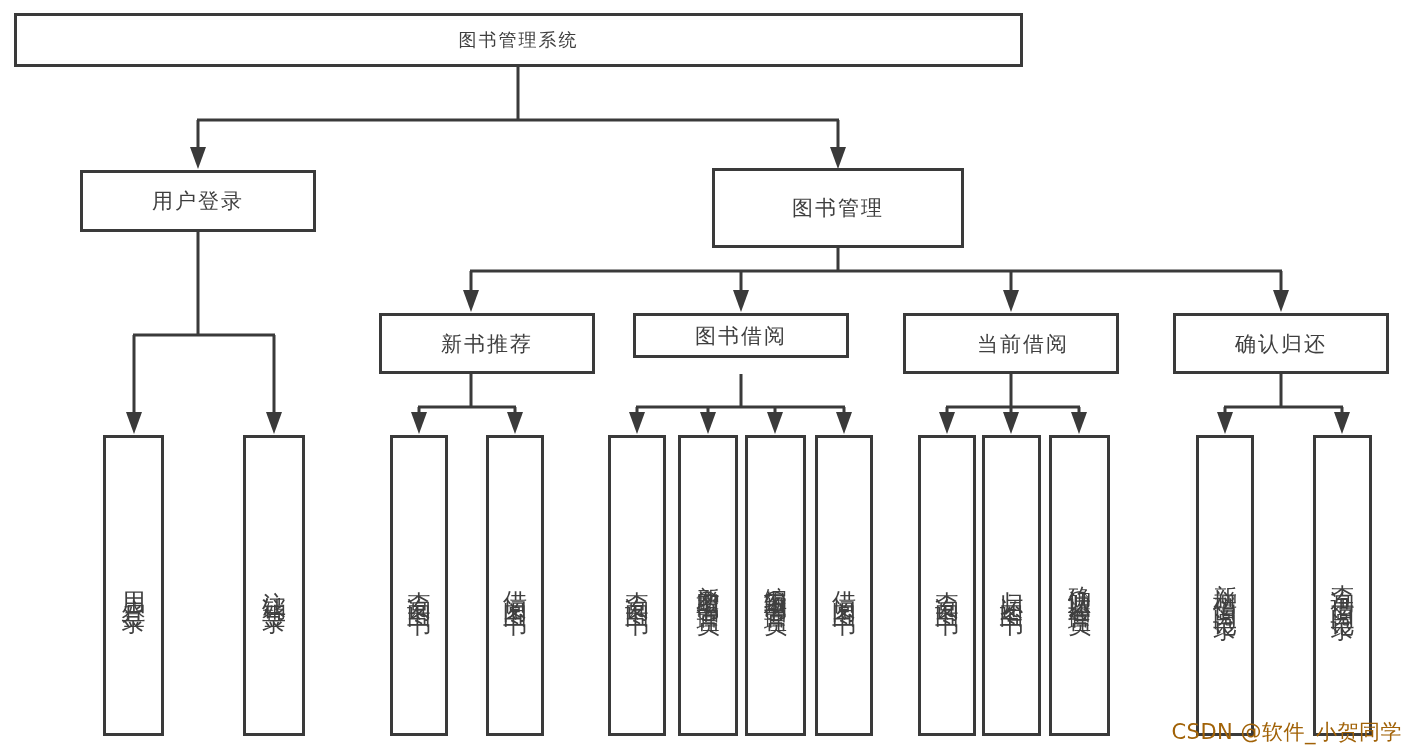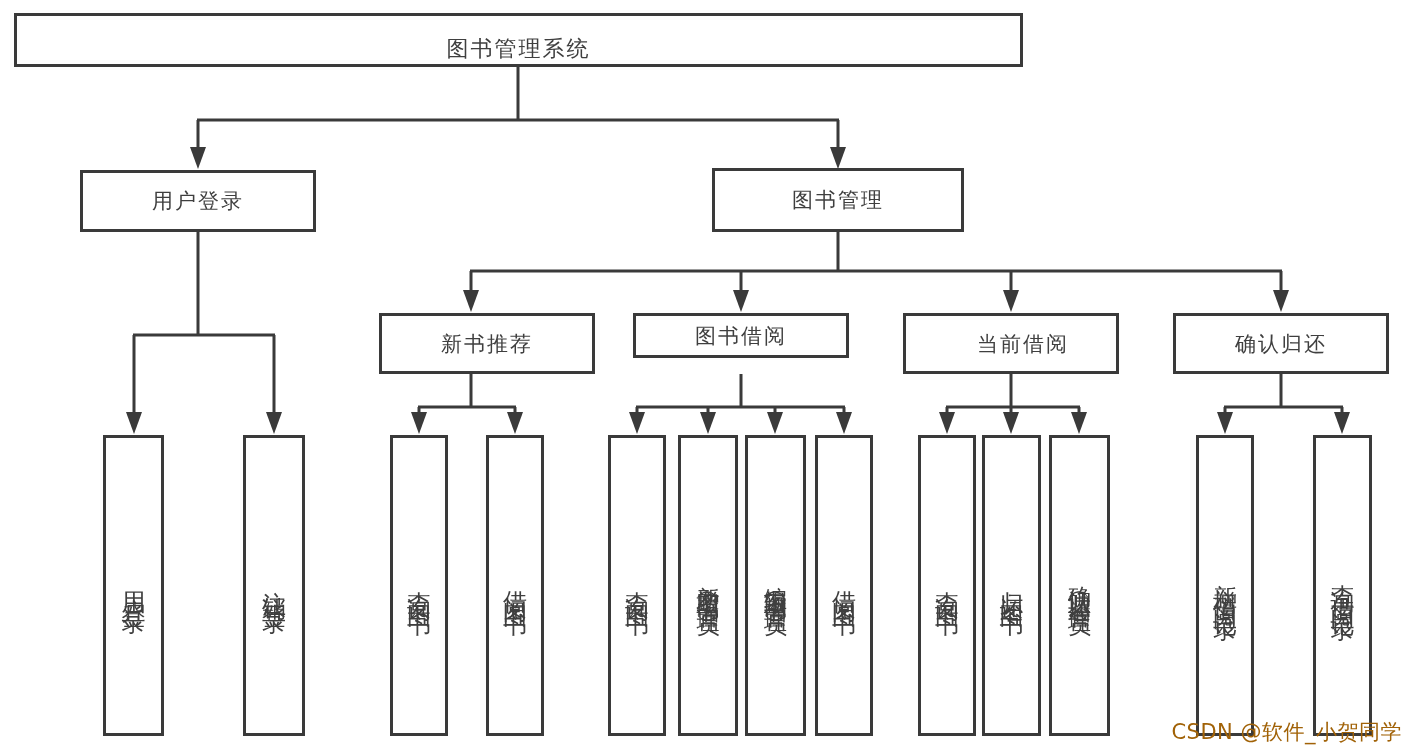--- a/index.html
+++ b/index.html
@@ -10,21 +10,21 @@
   }
   .connectors { position:absolute; left:0; top:0; color:var(--line); }
   .connectors path { stroke:currentColor; stroke-width:3; fill:none; }
   .connectors polygon { fill:currentColor; stroke:none; }
   .node {
     position:absolute; box-sizing:border-box; background:#ffffff;
     border:3px solid var(--line); color:var(--text);
     display:flex; align-items:center; justify-content:center;
   }
   .h-node { font-size:21px; letter-spacing:2px; white-space:nowrap; }
-  .root-node { font-size:22px;align-items:flex-end; }
+  .root-node { font-size:18px; }
   .v-node {
     writing-mode:vertical-rl; text-orientation:mixed;
     font-size:24px; letter-spacing:7px; line-height:1;
     top:435px; height:301px;
   }
   .v-node.long { font-size:23px; letter-spacing:4px; }
   .watermark {
     position:absolute; top:718px; right:3px;
     font-size:21px; letter-spacing:0.5px; white-space:nowrap;
     color:#edb3ba; z-index:5;
@@ -66,21 +66,21 @@
     </g>
   </svg>
 
   <div class="node h-node root-node" style="left:14px; top:13px; width:1009px; height:54px;">
     <span>图书管理系统</span>
   </div>
 
   <div class="node h-node" style="left:80px; top:170px; width:236px; height:62px;">
     <span>用户登录</span>
   </div>
-  <div class="node h-node" style="left:712px; top:168px; width:252px; height:64px;">
+  <div class="node h-node" style="left:712px; top:168px; width:252px; height:80px;">
     <span>图书管理</span>
   </div>
 
   <div class="node h-node" style="left:379px; top:313px; width:216px; height:61px;">
     <span>新书推荐</span>
   </div>
   <div class="node h-node" style="left:633px; top:313px; width:216px; height:45px;">
     <span>图书借阅</span>
   </div>
   <div class="node h-node" style="left:903px; top:313px; width:216px; height:61px;padding-left:24px;">

